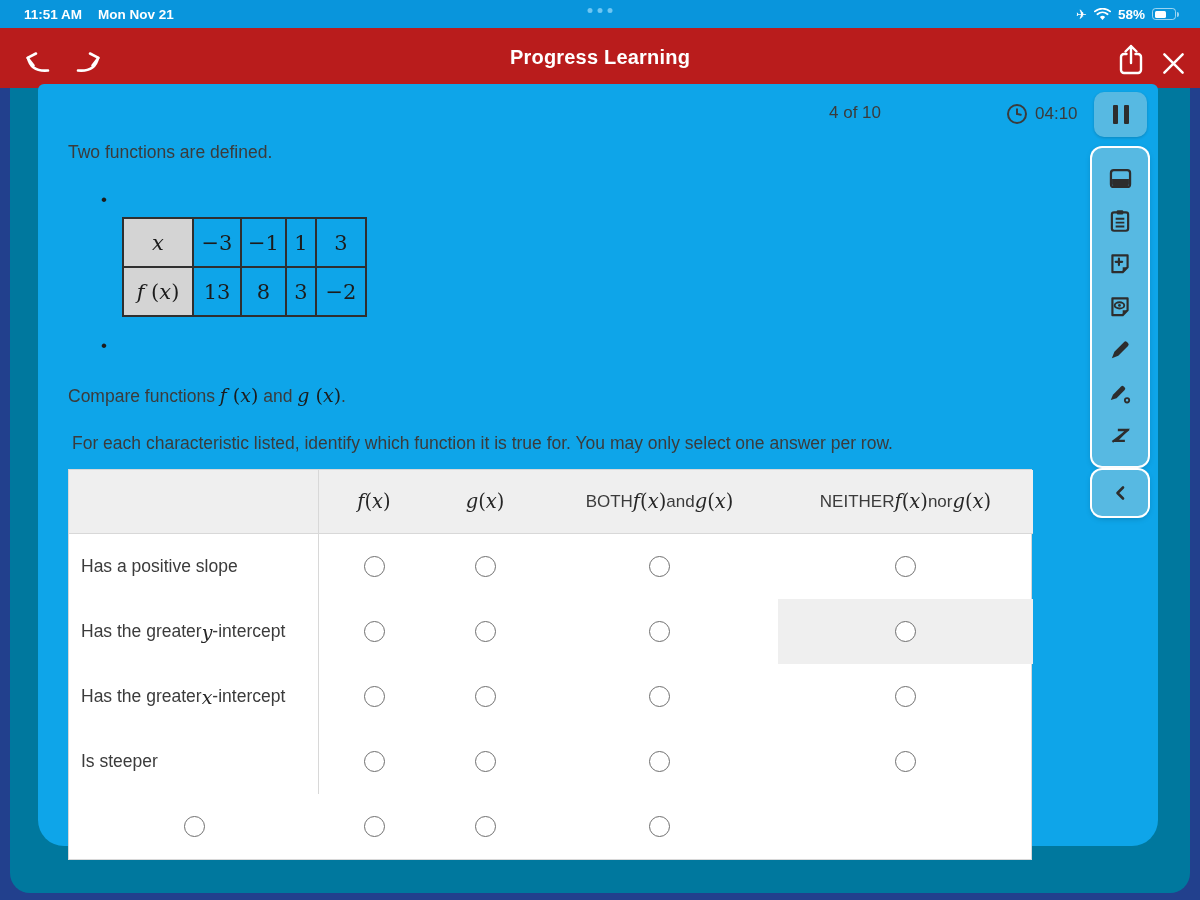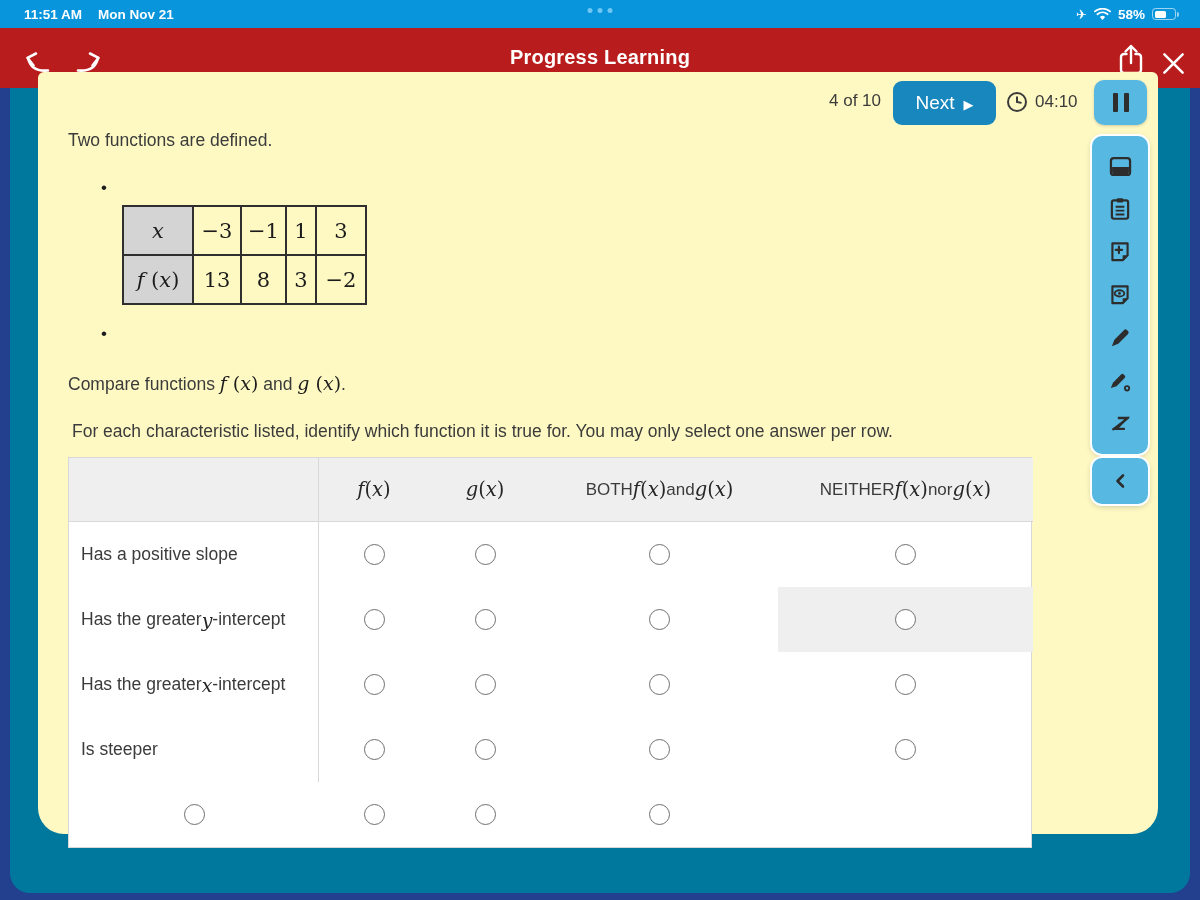--- a/index.html
+++ b/index.html
@@ -26,21 +26,21 @@
   .nav-title { position:absolute; left:0; right:0; top:18px; text-align:center; color:#fff;
                font-size:20px; font-weight:700; letter-spacing:.2px; }
   .nav-btn { position:absolute; width:38px; height:38px; display:flex; align-items:center;
              justify-content:center; cursor:pointer; }
   .nb-back { left:17px; top:16px; } .nb-fwd { left:71px; top:16px; }
   .nb-share { right:50px; top:12px; } .nb-close { right:8px; top:16px; }
 
   
   .teal { position:absolute; left:10px; top:88px; width:1180px; height:805px; background:#00789E;
           border-radius:0 0 20px 20px; }
-  .card { position:absolute; left:38px; top:72px; width:1120px; height:762px; background:#fef9c3;
+  .card { position:absolute; left:38px; top:84px; width:1120px; height:762px; background:#0ea5e9;
           border-radius:6px 6px 26px 26px; }
 
   
   .progress { position:absolute; left:733px; top:19px; width:110px; text-align:right;
               font-size:17px; color:#3b3b3b; }
   .next-btn { position:absolute; left:855px; top:9px; width:103px; height:44px; background:#1787BE;
               border:none; border-radius:9px; color:#fff; font-size:19px; display:flex;
               align-items:center; justify-content:center; gap:9px; cursor:pointer;
               font-family:inherit; }
   .next-tri { font-size:13px; line-height:1; padding-top:2px; }
@@ -154,24 +154,20 @@
     <svg width="25" height="25" viewBox="0 0 26 26">
       <path d="M3.5 3.5 L22.5 22.5 M22.5 3.5 L3.5 22.5" stroke="#fff" stroke-width="2.6" stroke-linecap="round"></path>
     </svg>
   </div>
 </div>
 
 <div class="teal"></div>
 <div class="card">
 
   <div class="progress">4 of 10</div>
-  <button class="next-btn">
-    <span>Next</span>
-    <span class="next-tri">▶</span>
-  </button>
   <div class="timer">
     <svg width="22" height="22" viewBox="0 0 22 22">
       <circle cx="11" cy="11" r="9" fill="none" stroke="#3b3b3b" stroke-width="2"></circle>
       <path d="M11 6.3 V11 L14.8 11.8" fill="none" stroke="#3b3b3b" stroke-width="2" stroke-linecap="round"></path>
     </svg>
     <span>04:10</span>
   </div>
   <div class="pause-btn">
       <i></i>
       <i></i>

